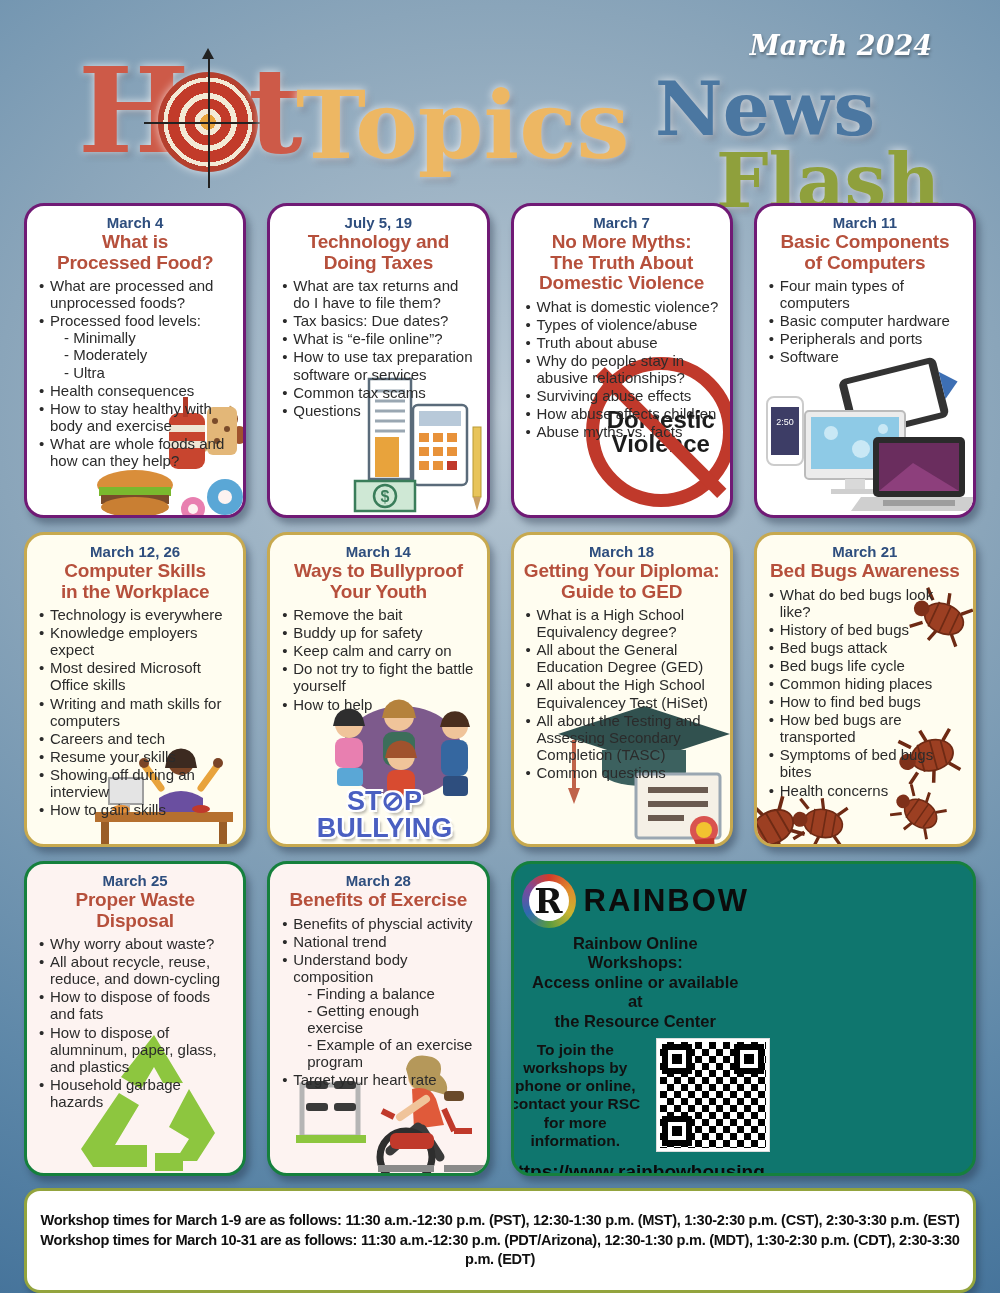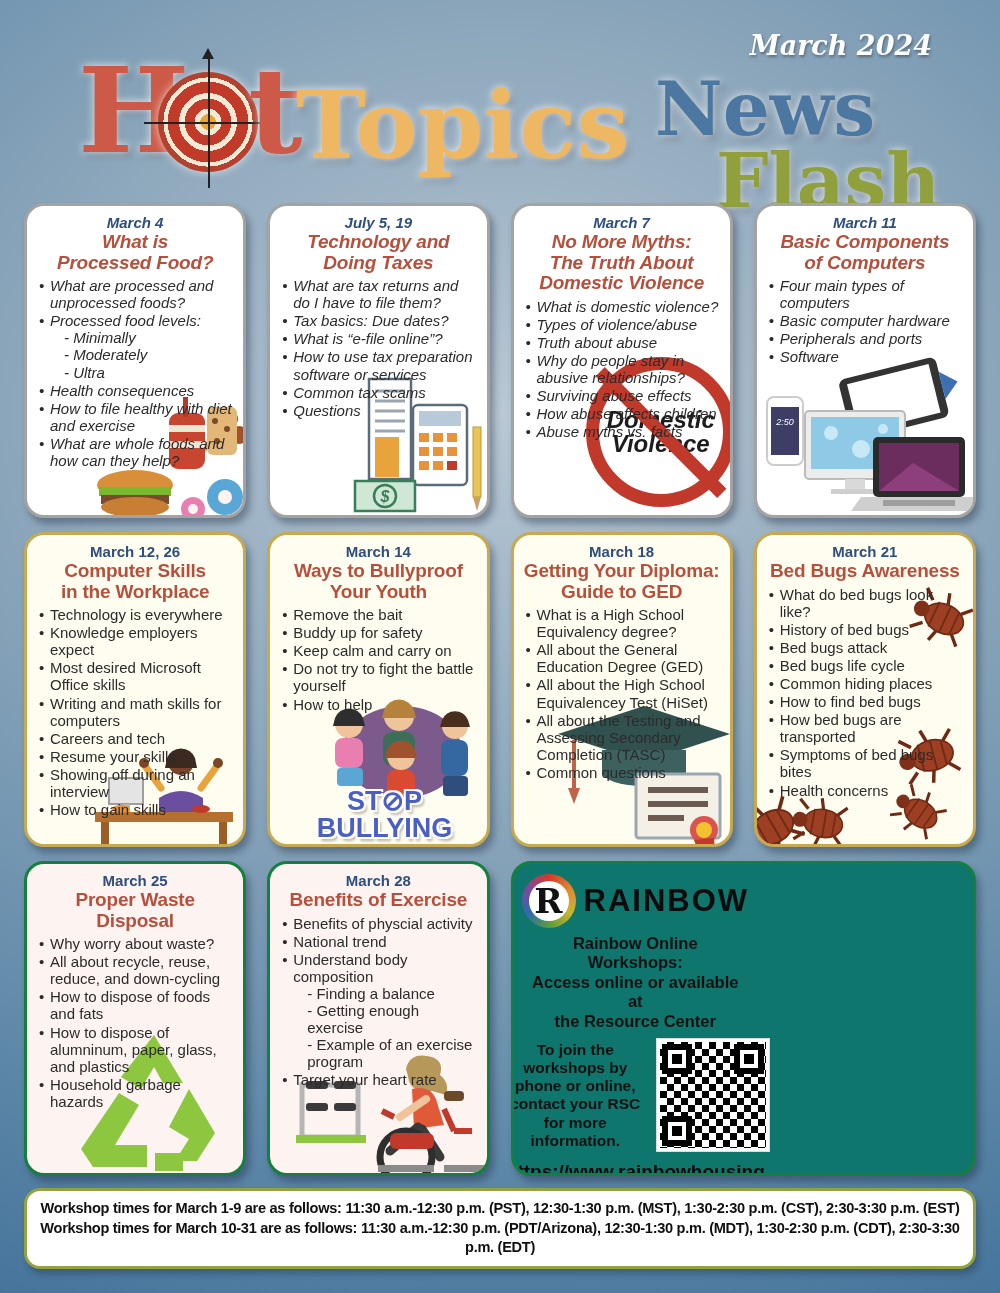--- a/index.html
+++ b/index.html
@@ -39,21 +39,21 @@
   }
   
   .cards{
     display:grid; grid-template-columns:repeat(4,1fr); grid-auto-rows:315px;
     gap:14px 21px; margin:0 24px;
   }
   .card{
     position:relative; border-radius:20px; padding:8px 10px 6px;
     box-shadow:4px 6px 7px rgba(25,40,60,.38); overflow:hidden;
   }
-  .row1{ background:#fff;    border:3px solid #a3a3a3;font-style:italic; }
+  .row1{ background:#fff;    border:3px solid #701a75; }
   .row2{ background:#fffdf0; border:3px solid #c7a94f; }
   .row3{ background:#fdf3f1; border:3px solid #15803d; }
   .card-date{ text-align:center; font-weight:bold; font-size:15px; color:#2e4e7e; }
   .card-title{
     text-align:center; font-weight:bold; font-size:19px; line-height:1.08;
     color:#b6503c; white-space:pre-line; letter-spacing:-.2px; margin:1px 0 4px;
   }
   ul.bullets{ list-style:none; padding-left:13px; position:relative; z-index:2; }
   ul.bullets li{ font-size:15px; line-height:1.14; color:#2b2b2b; position:relative; margin-bottom:1px; }
   ul.bullets li::before{ content:"•"; position:absolute; left:-11px; color:#2b2b2b; }
@@ -114,21 +114,21 @@
       conic-gradient(#000 25%, #fff 0 50%, #000 0 75%, #fff 0) 0 0 / 14px 14px;
     outline:1px solid #ddd;
   }
   .qr i{ position:absolute; width:30px; height:30px; border:6px solid #000; background:#fff; }
   .qr i::after{ content:""; position:absolute; inset:4px; background:#000; }
   .qr .f1{ left:2px; top:2px; } .qr .f2{ right:2px; top:2px; } .qr .f3{ left:2px; bottom:2px; }
   .promo-url{ margin-top:9px; text-align:center; font-weight:bold; font-size:19px; line-height:1.22; color:#0a0a0a; white-space:pre-line; }
   
   .footer{
     margin:12px 24px 0; background:#fff; border:3px solid #93a43e; border-radius:16px;
-    padding:8px 10px; box-shadow:3px 5px 6px rgba(25,40,60,.35);
+    padding:20px 10px; box-shadow:3px 5px 6px rgba(25,40,60,.35);
   }
   .footer div{
     text-align:center; font-weight:bold; font-size:14.6px; line-height:1.35;
     color:#101010; letter-spacing:-.3px;
   }
 </style>
 </head>
 <body>
 
 <div class="header">
@@ -146,21 +146,21 @@
 <div class="cards">
 
   <div class="card row1">
     <div class="card-date">March 4</div>
     <div class="card-title">What is
 Processed Food?</div>
     <ul class="bullets">
         <li>What are processed and unprocessed foods?</li>
         <li>Processed food levels:<div class="sub">- Minimally</div><div class="sub">- Moderately</div><div class="sub">- Ultra</div></li>
         <li>Health consequences</li>
-        <li>How to file healthy with diet and exercise</li>
+        <li>How to stay healthy with body and exercise</li>
         <li>What are whole foods and how can they help?</li>
       </ul>
     <svg class="art art-food" width="162" height="122" viewBox="0 0 162 122">
       <circle cx="140" cy="22" r="9" fill="#8a4a26"></circle>
         <circle cx="150" cy="38" r="9" fill="#a0522d"></circle>
         <rect x="128" y="6" width="4" height="52" transform="rotate(32 130 30)" fill="#caa065"></rect>
       <rect x="80" y="16" width="36" height="56" rx="9" fill="#c8452f"></rect>
       <rect x="80" y="28" width="36" height="7" fill="#efe6d4"></rect>
         <rect x="80" y="44" width="36" height="7" fill="#efe6d4"></rect>
       <rect x="94" y="0" width="5" height="20" fill="#b23a28"></rect>

